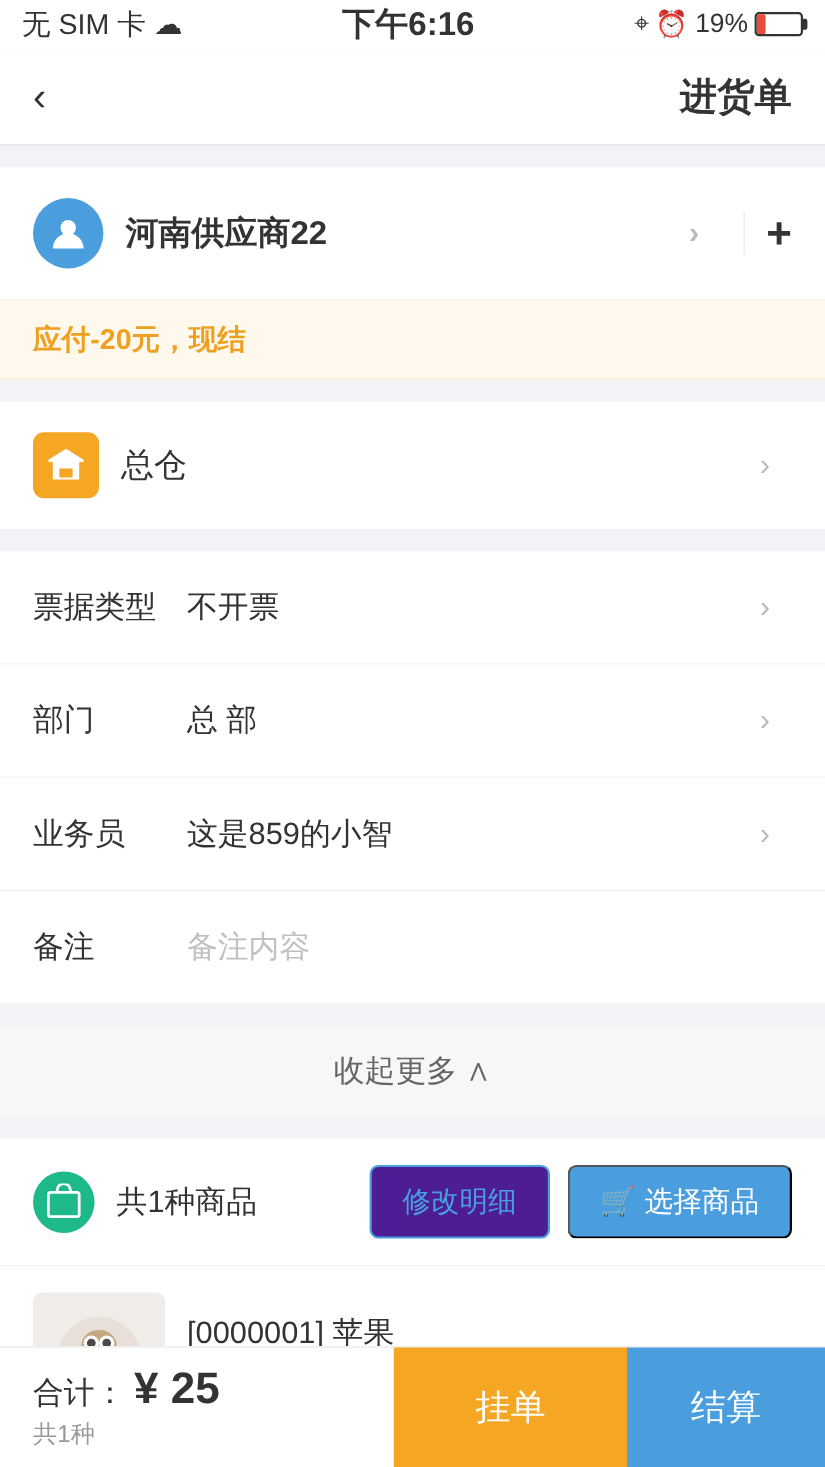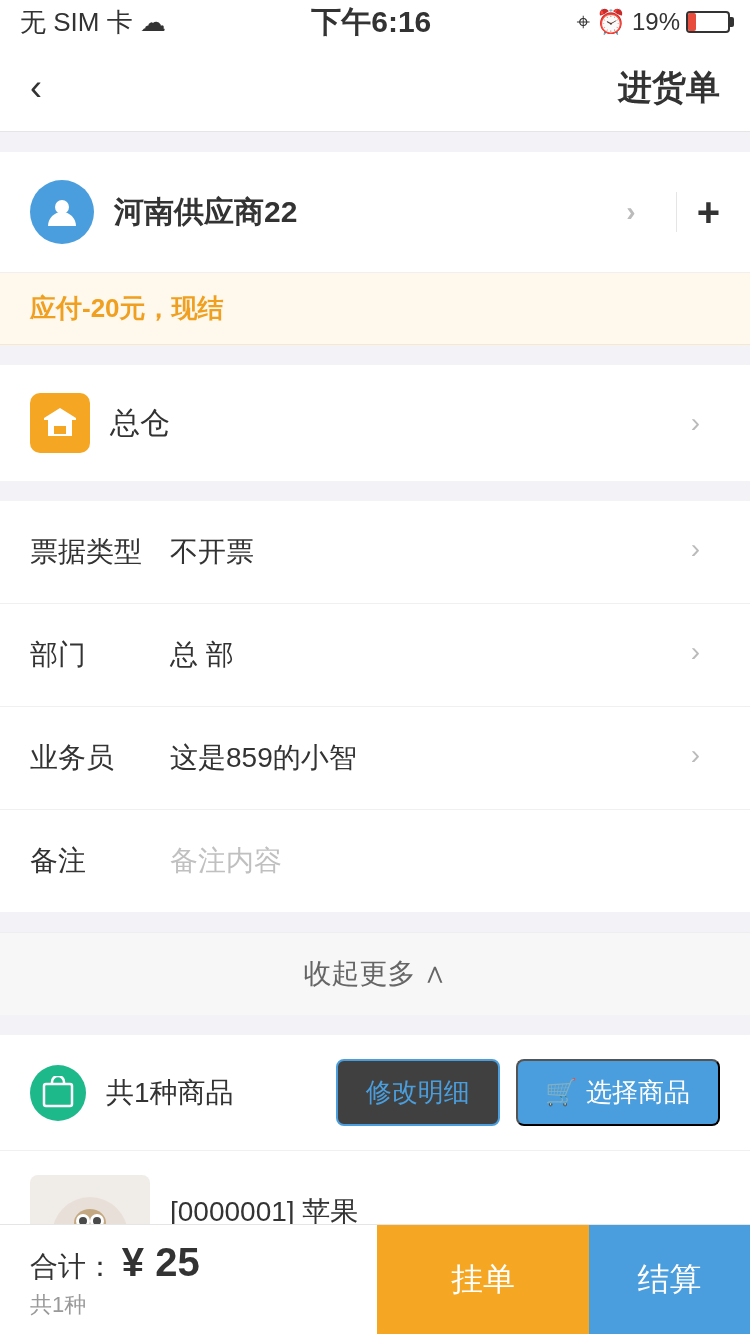--- a/index.html
+++ b/index.html
@@ -104,21 +104,21 @@
       display: flex; align-items: center; justify-content: center;
       margin-right: 20px; flex-shrink: 0;
     }
     .warehouse-icon svg { width: 36px; height: 36px; fill: #fff; }
     .warehouse-name { flex: 1; font-size: 30px; color: #333; }
 
     
     .form-section { background: #fff; margin-top: 20px; }
     .form-row {
       display: flex;
-      align-items: flex-start;
+      align-items: center;
       padding: 32px 30px;
       border-bottom: 1px solid #f0f0f0;
       min-height: 90px;
     }
     .form-row:last-child { border-bottom: none; }
     .form-label {
       font-size: 28px; color: #333; width: 140px; flex-shrink: 0;
     }
     .form-value {
       flex: 1; font-size: 28px; color: #333;
@@ -148,21 +148,21 @@
     }
     .products-icon {
       width: 56px; height: 56px; border-radius: 50%; background: #1db98a;
       display: flex; align-items: center; justify-content: center;
       margin-right: 20px; flex-shrink: 0;
     }
     .products-count { flex: 1; font-size: 28px; color: #333; }
     .btn-outline {
       border: 2px solid #4a9edd; border-radius: 8px;
       padding: 14px 28px; font-size: 26px; color: #4a9edd;
-      background: #404040; cursor: pointer; margin-right: 16px;
+      background: #4c1d95; cursor: pointer; margin-right: 16px;
     }
     .btn-filled {
       border-radius: 8px;
       padding: 14px 28px; font-size: 26px; color: #fff;
       background: #4a9edd; cursor: pointer;
       display: flex; align-items: center; gap: 8px;
     }
 
     
     .product-item {
@@ -197,21 +197,21 @@
     }
     .total-label { font-size: 28px; color: #333; }
     .total-amount { font-size: 40px; font-weight: 600; color: #333; display: inline; }
     .total-sub { font-size: 22px; color: #999; margin-top: 4px; }
     .btn-pending {
       width: 212px; background: #f5a623; color: #fff;
       display: flex; align-items: center; justify-content: center;
       font-size: 32px; cursor: pointer;
     }
     .btn-checkout {
-      width: 161px; background: #4a9edd; color: #fff;
+      width: 180px; background: #4a9edd; color: #fff;
       display: flex; align-items: center; justify-content: center;
       font-size: 32px; cursor: pointer;
     }
   </style>
 </head>
 <body>
 
 <div class="status-bar">
   <div class="status-left">
     <span>无 SIM 卡 ☁</span>

